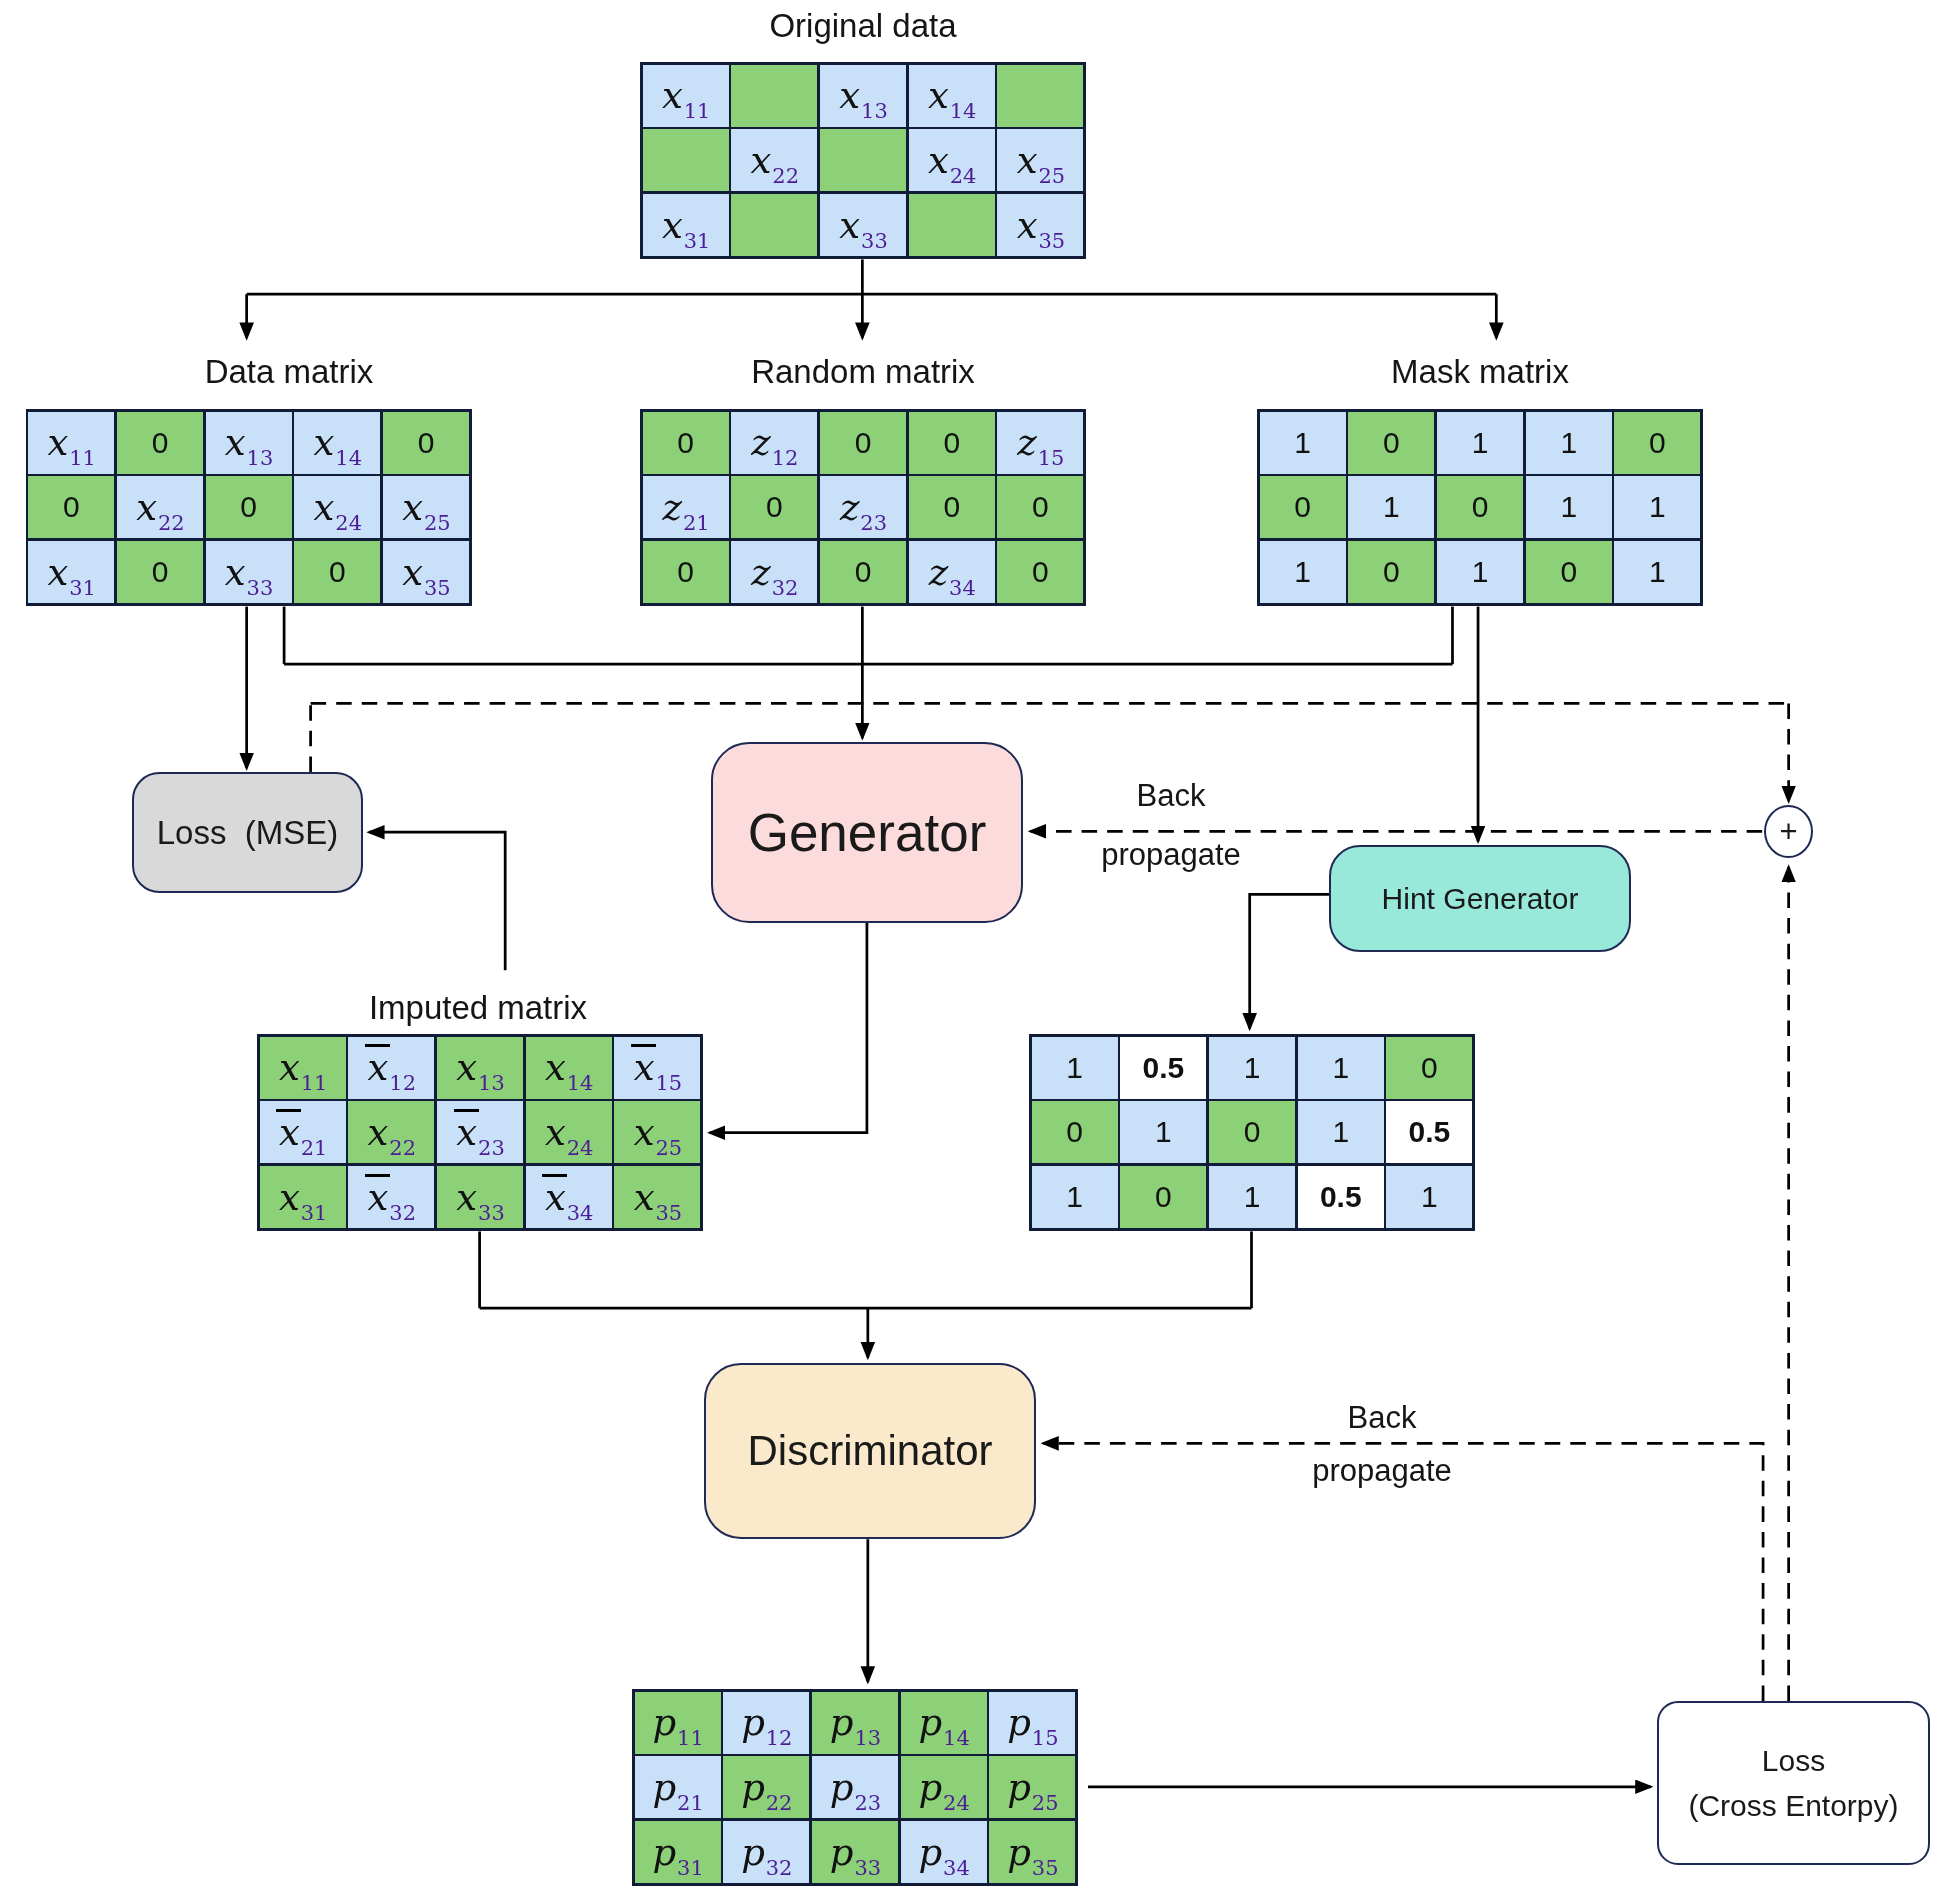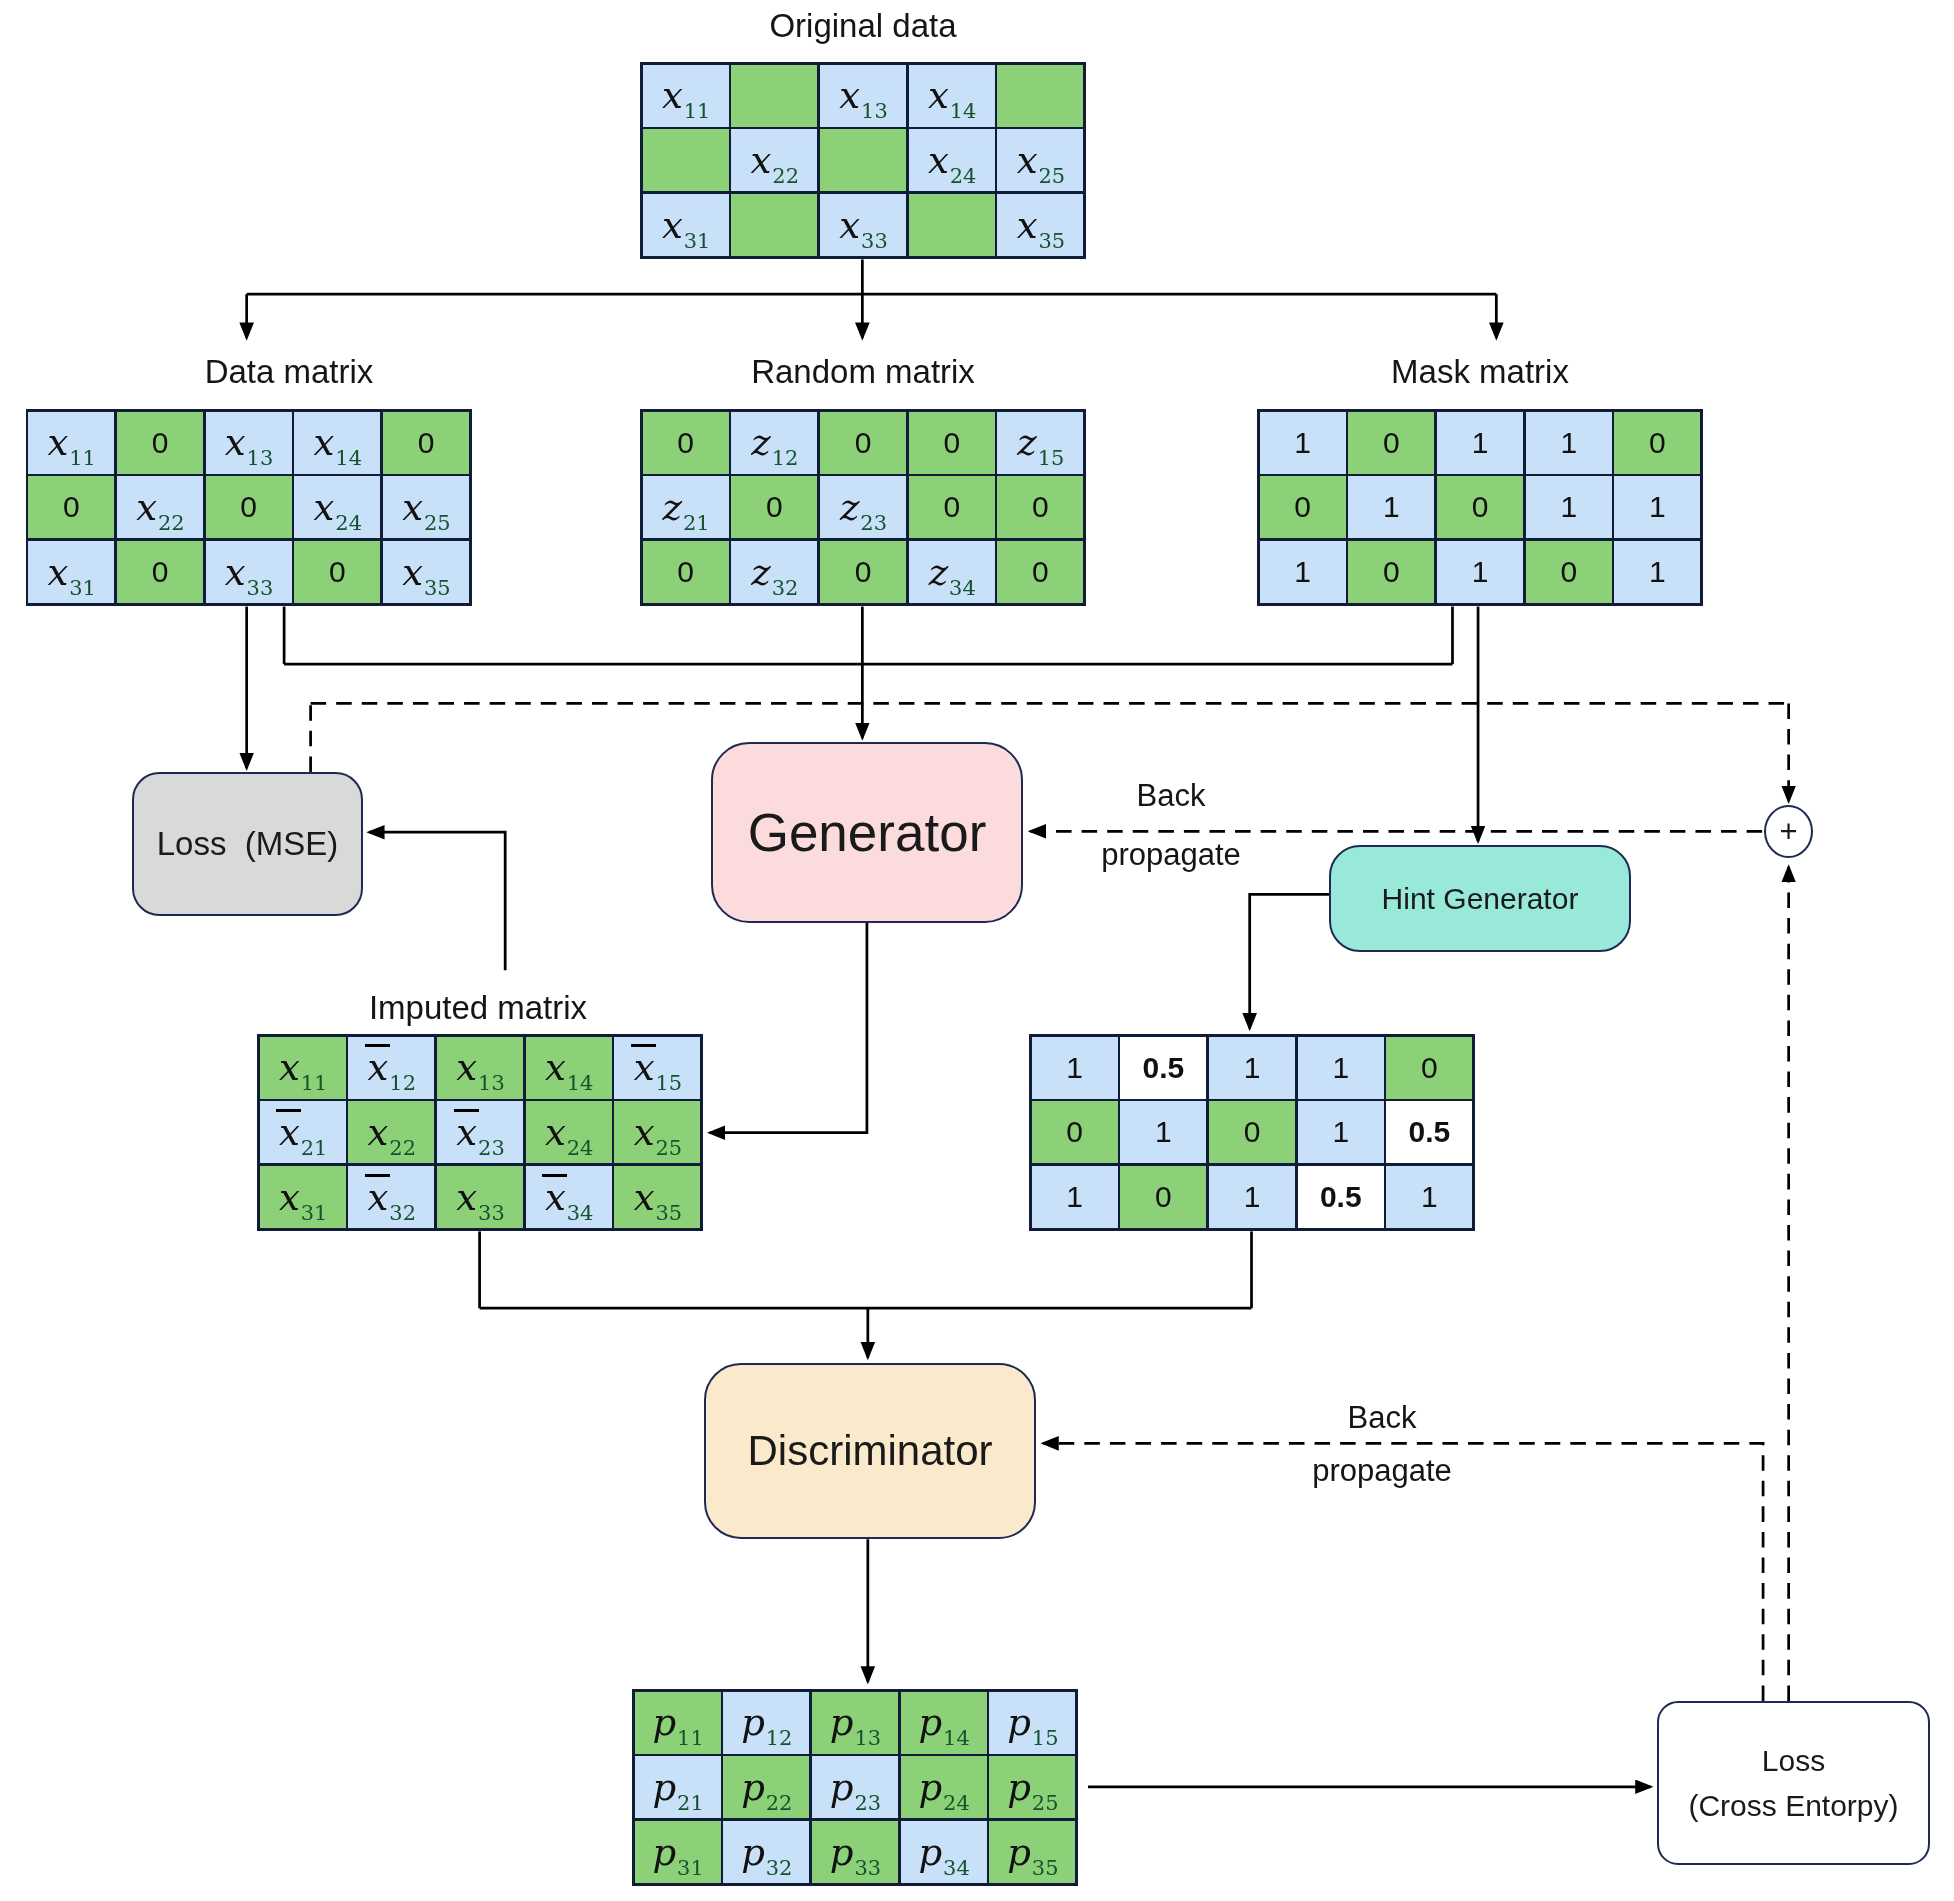--- a/index.html
+++ b/index.html
@@ -15,33 +15,33 @@
     grid-template-columns:repeat(5,86px);grid-auto-rows:62px;
     gap:2.7px;padding:2.7px;background:var(--matrix-border);
   }
   .cell{display:flex;align-items:center;justify-content:center;}
   .cell.blue{background:var(--cell-blue);}
   .cell.green{background:var(--cell-green);}
   .cell.white{background:var(--cell-white);font-weight:bold;}
   .num{font-size:30px;color:#111;}
   .vwrap{position:relative;display:inline-block;white-space:nowrap;}
   .var{font-family:"DejaVu Serif",serif;font-style:italic;font-size:37px;color:#111;}
-  .sub{font-family:"DejaVu Serif",serif;font-size:21px;color:#14532d;position:relative;top:10px;left:0.9px;}
+  .sub{font-family:"DejaVu Serif",serif;font-size:21px;color:#4c1d95;position:relative;top:10px;left:0.9px;}
   .vwrap.bar::before{content:"";position:absolute;top:-1.8px;left:-2.7px;width:25px;border-top:3.7px solid #000;}
 
   
   .mtitle{position:absolute;transform:translateX(-50%);font-size:33px;white-space:nowrap;color:#151515;}
   .bplabel{position:absolute;transform:translateX(-50%);font-size:31px;white-space:nowrap;color:#151515;}
 
   
   .node{
     position:absolute;display:flex;flex-direction:column;align-items:center;justify-content:center;
     border:2.7px solid var(--box-border);box-sizing:border-box;text-align:center;white-space:pre;
   }
-  .node-loss-mse{left:132px;top:772px;width:231px;height:144px;border-radius:27.4px;background:var(--loss-mse-fill);font-size:33px;}
+  .node-loss-mse{left:132px;top:772px;width:231px;height:121px;border-radius:27.4px;background:var(--loss-mse-fill);font-size:33px;}
   .node-generator{left:711px;top:742px;width:312px;height:181px;border-radius:38px;background:var(--generator-fill);font-size:53px;}
   .node-hint-generator{left:1329px;top:845px;width:302px;height:107px;border-radius:31px;background:var(--hint-generator-fill);font-size:30px;}
   .node-discriminator{left:704px;top:1363px;width:332px;height:176px;border-radius:37px;background:var(--discriminator-fill);font-size:42px;}
   .node-loss-ce{left:1657px;top:1701px;width:273px;height:164px;border-radius:21px;background:var(--loss-ce-fill);font-size:30px;line-height:1.5;}
   .node-plus{left:1764px;top:805px;width:49px;height:53px;border-radius:50%;background:#ffffff;font-size:31px;}
 </style>
 </head>
 <body>
 
 <div id="canvas">

